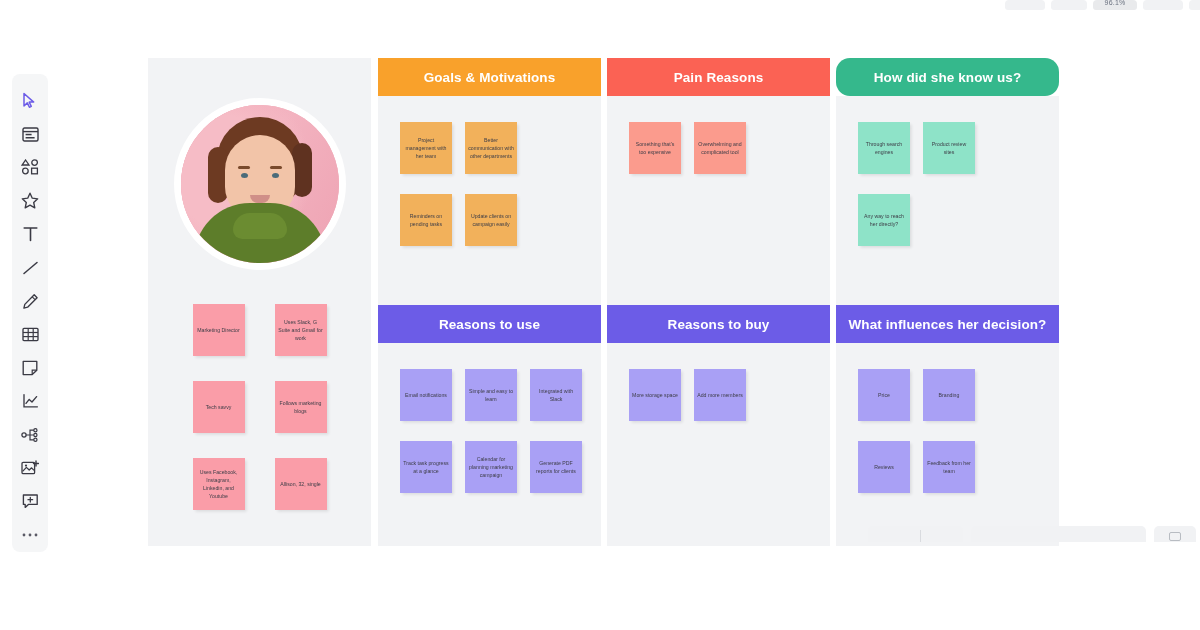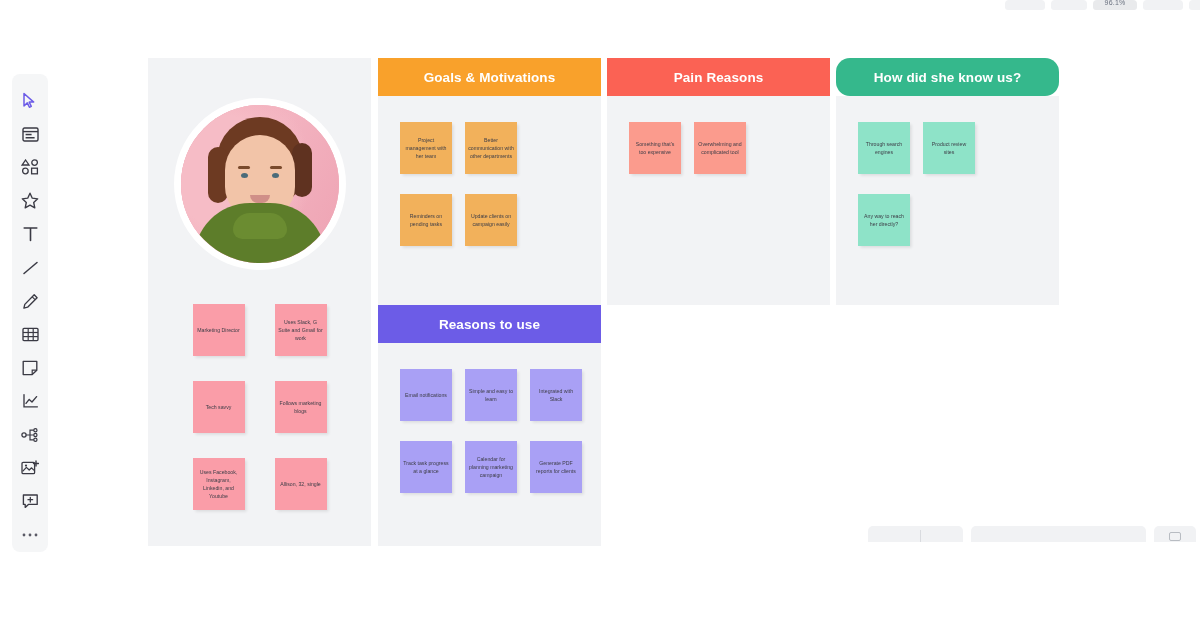--- a/index.html
+++ b/index.html
@@ -335,21 +335,47 @@
         </div>
         <div class="cn-row">
           <div class="note" style="background: rgb(169, 160, 245);">Track task progress at a glance</div>
           <div class="note" style="background: rgb(169, 160, 245);">Calendar for planning marketing campaign</div>
           <div class="note" style="background: rgb(169, 160, 245);">Generate PDF reports for clients</div>
         </div>
       </div>
     </div>
   </div>
 
-
+  <div class="card c-rbuy row2">
+    <div class="card-head" style="background: rgb(108, 92, 231);">Reasons to buy</div>
+    <div class="card-body" style="background: rgb(242, 243, 245);">
+      <div class="card-notes">
+        <div class="cn-row">
+          <div class="note" style="background: rgb(169, 160, 245);">More storage space</div>
+          <div class="note" style="background: rgb(169, 160, 245);">Add more members</div>
+        </div>
+      </div>
+    </div>
+  </div>
+
+  <div class="card c-infl row2">
+    <div class="card-head" style="background: rgb(108, 92, 231);">What influences her decision?</div>
+    <div class="card-body" style="background: rgb(242, 243, 245);">
+      <div class="card-notes">
+        <div class="cn-row">
+          <div class="note" style="background: rgb(169, 160, 245);">Price</div>
+          <div class="note" style="background: rgb(169, 160, 245);">Branding</div>
+        </div>
+        <div class="cn-row">
+          <div class="note" style="background: rgb(169, 160, 245);">Reviews</div>
+          <div class="note" style="background: rgb(169, 160, 245);">Feedback from her team</div>
+        </div>
+      </div>
+    </div>
+  </div>
 
   <div class="bottom-chrome">
     <div class="chip-bot b1">
         <div class="bot-div"></div>
       </div>
     <div class="chip-bot b2"></div>
     <div class="chip-bot b3">
         <div class="bot-glyph"></div>
       </div>
 

